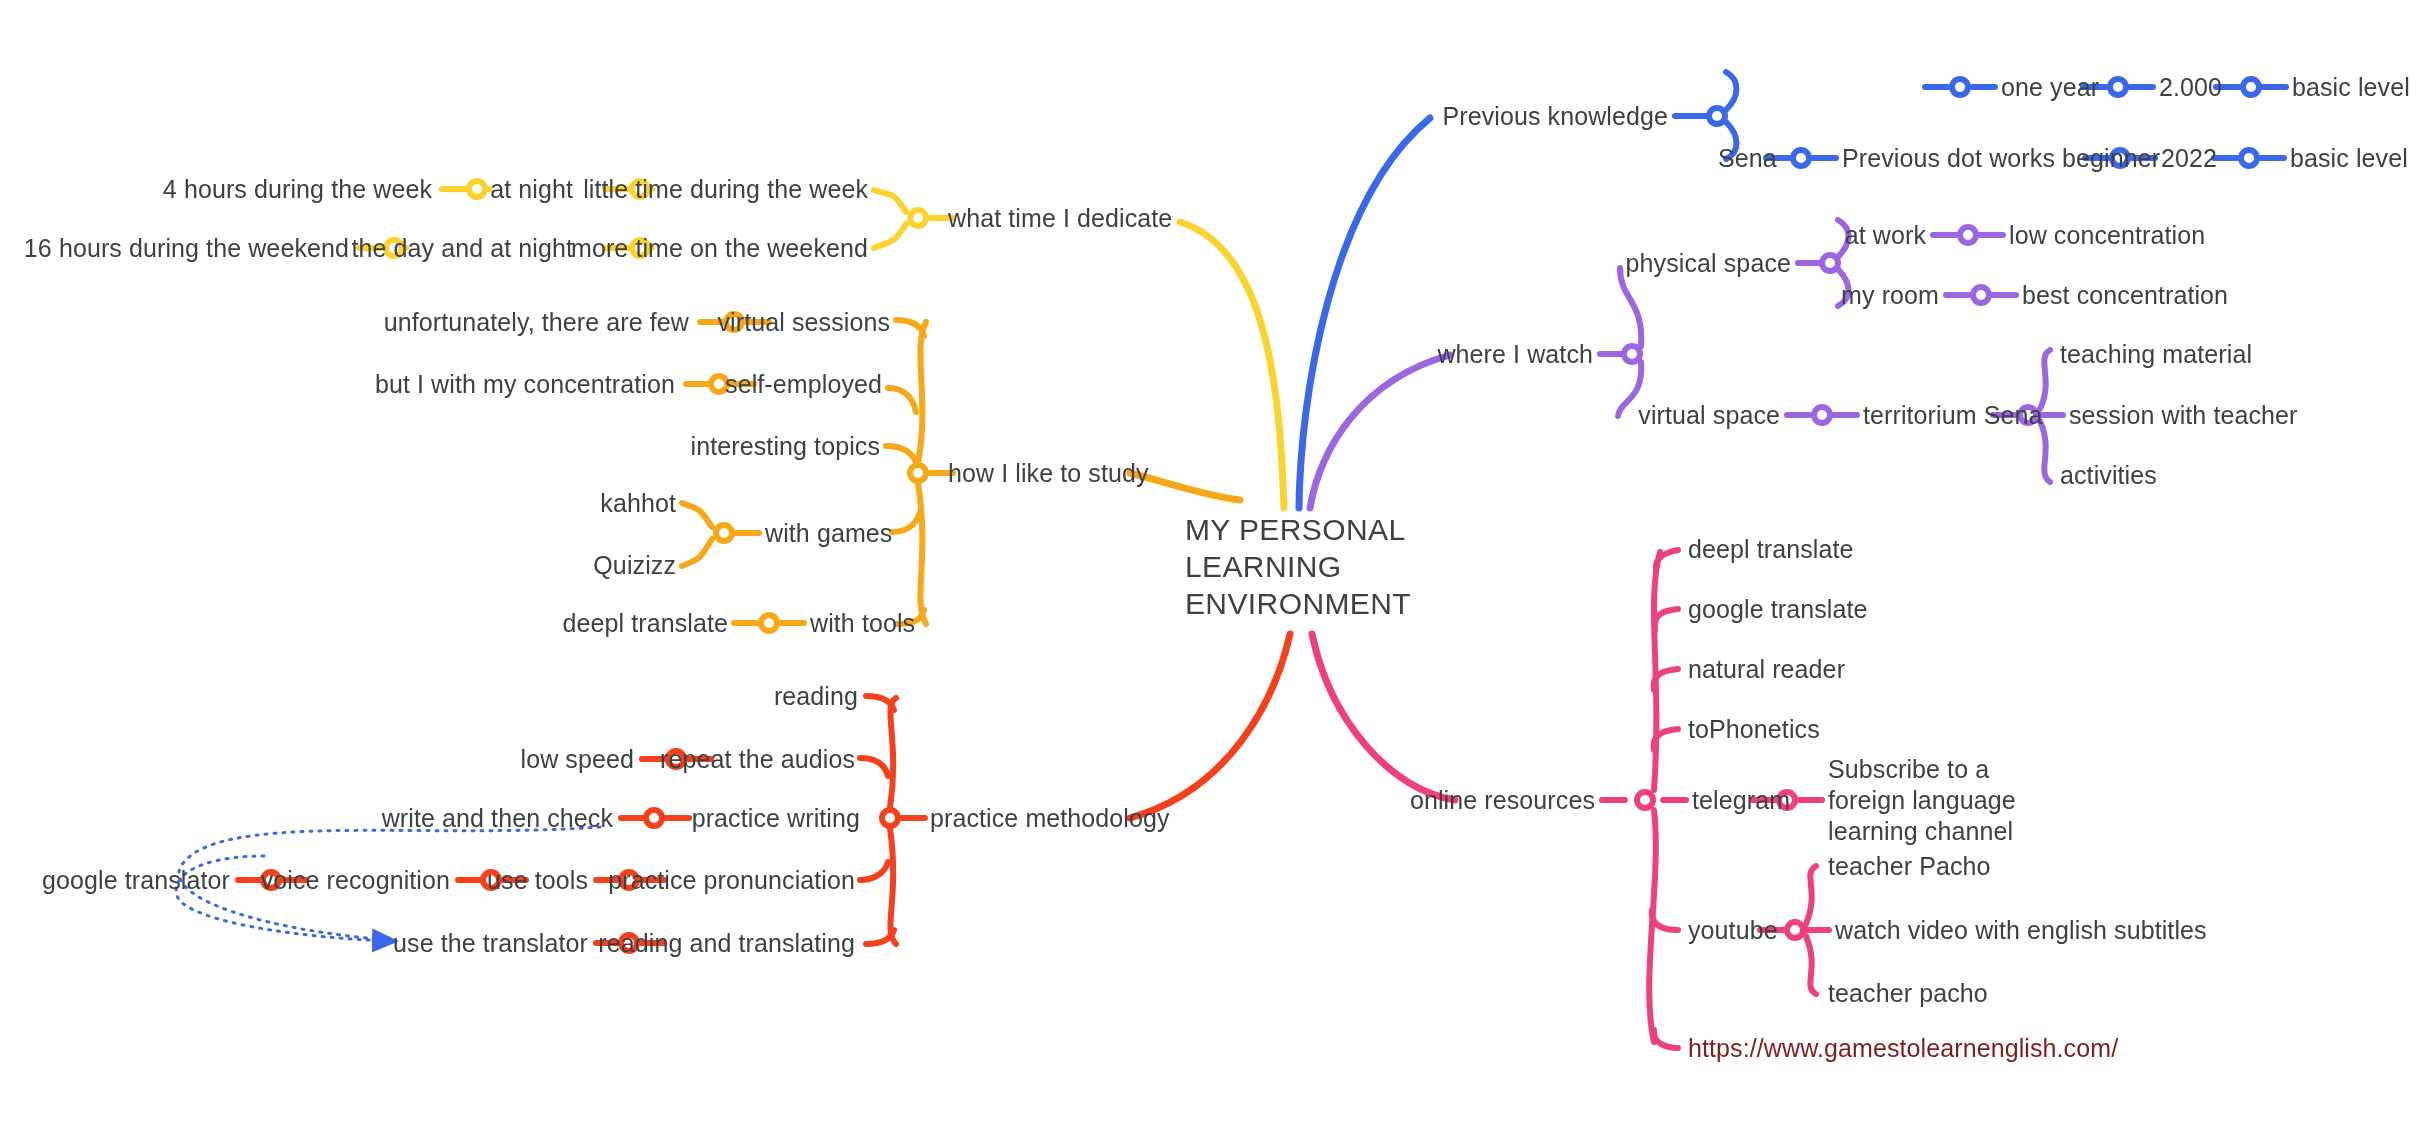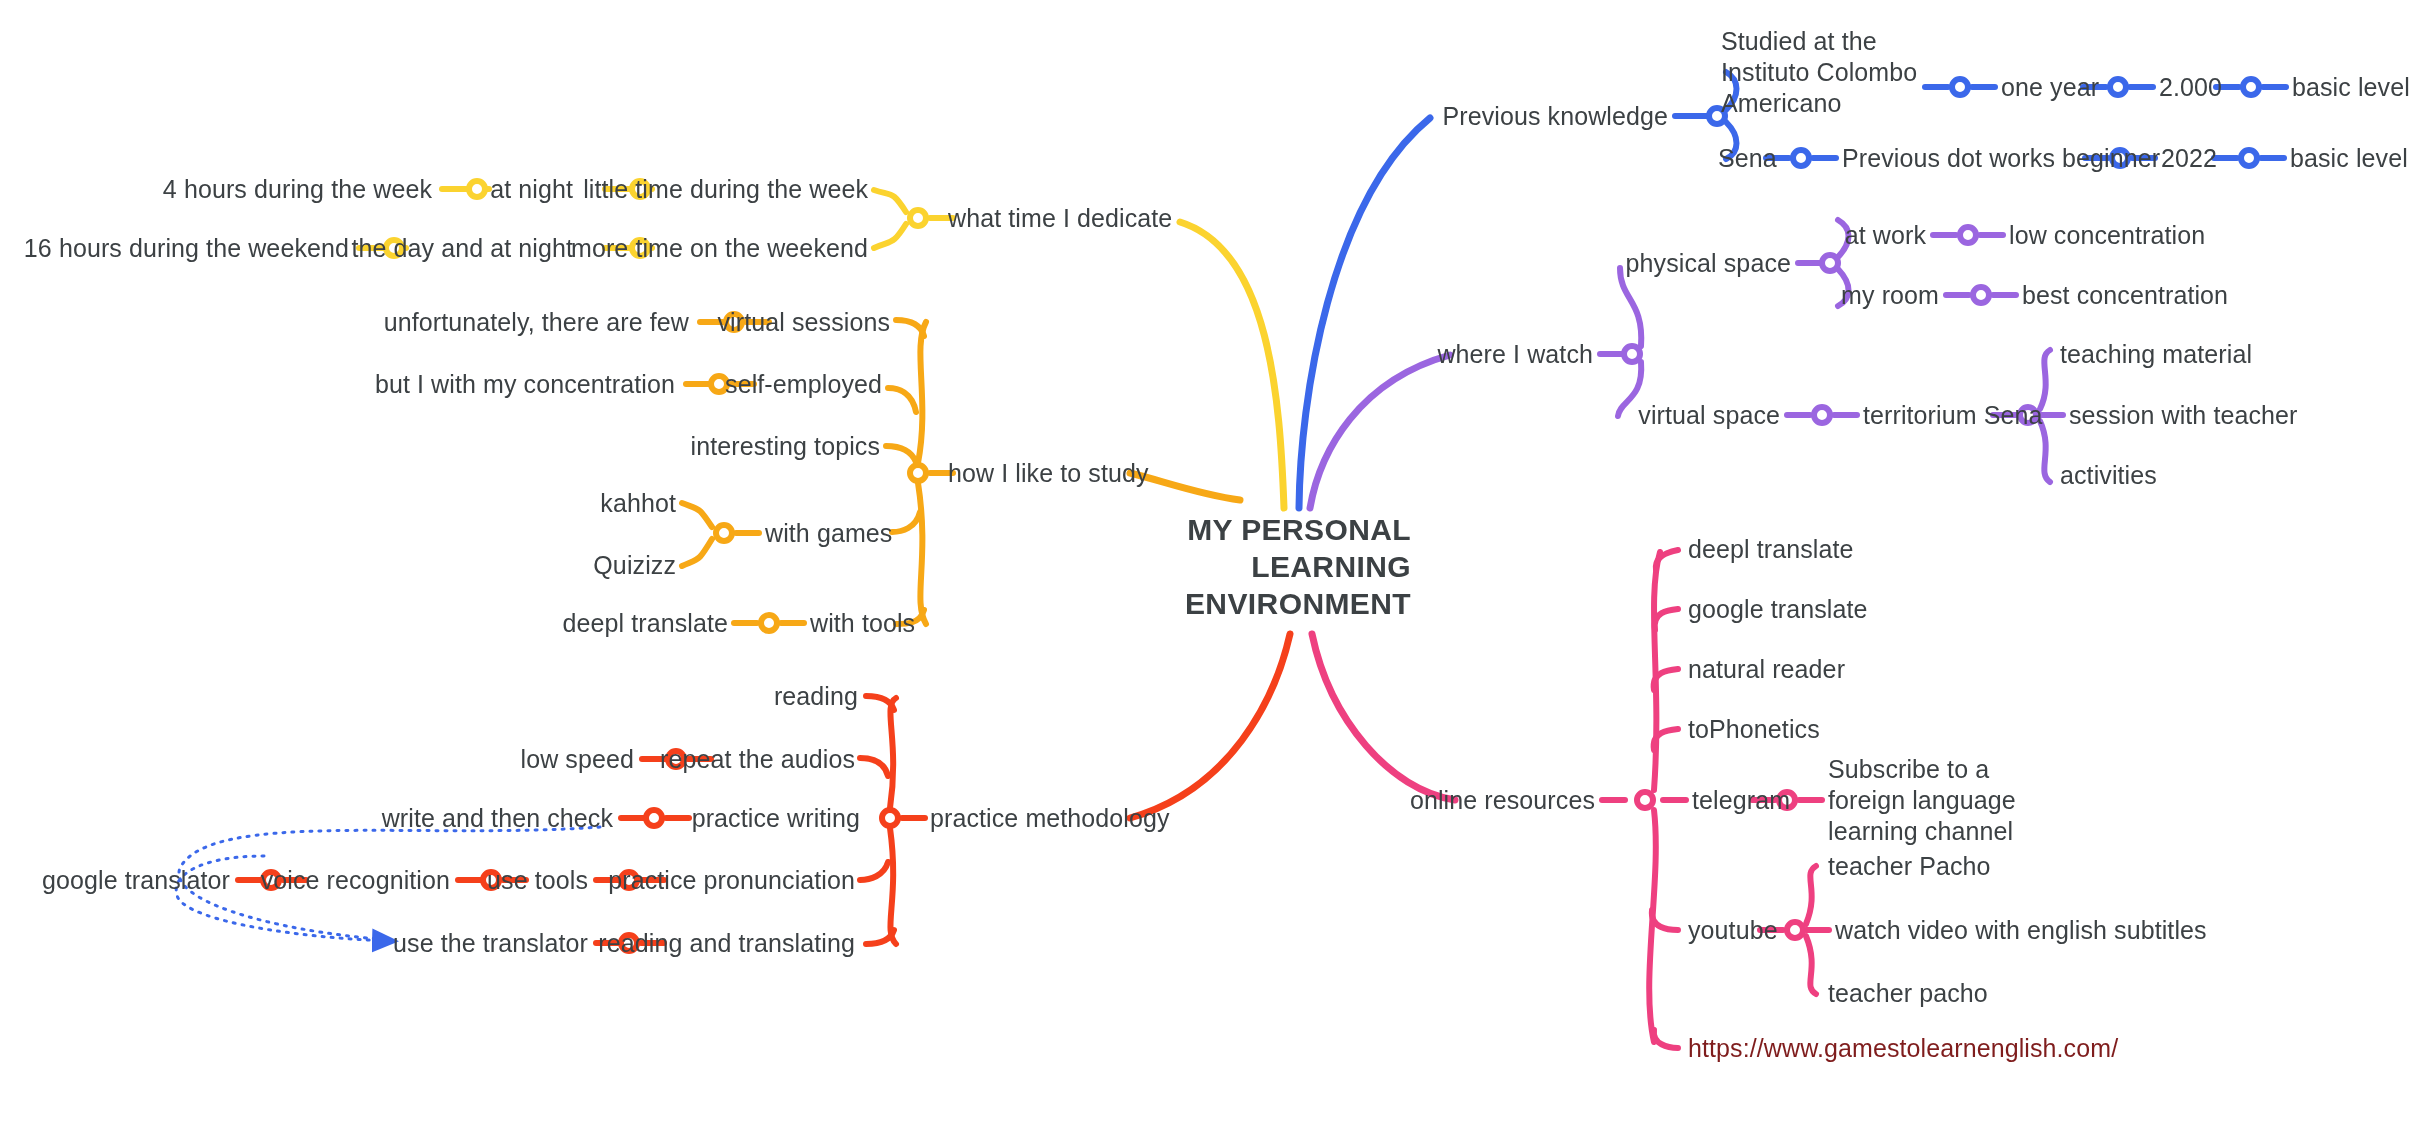--- a/index.html
+++ b/index.html
@@ -3,21 +3,21 @@
 <meta charset="utf-8">
 <style>
   html,body{margin:0;padding:0;background:#ffffff;}
   body{font-family:"Liberation Sans", sans-serif;}
   #stage{position:relative;width:2424px;height:1130px;background:#fff;overflow:hidden;}
   #wires{position:absolute;left:0;top:0;width:2424px;height:1130px;}
   .lbl{position:absolute;color:#3c4144;font-size:25px;line-height:31px;white-space:nowrap;letter-spacing:.1px;}
   .lbl.wrap{white-space:normal;}
   .lbl.r{transform:translate(0,-50%);}
   .lbl.l{transform:translate(-100%,-50%);}
-  #root{position:absolute;font-weight:bold;font-size:30px;line-height:37px;color:#3c4144;text-align:right;letter-spacing:.4px;transform:translate(-50%,-50%);white-space:pre-line;}
+  #root{position:absolute;font-weight:normal;font-size:30px;line-height:37px;color:#3c4144;text-align:left;letter-spacing:.4px;transform:translate(-50%,-50%);white-space:pre-line;}
   .link{color:#7f1d1d;}
   .node{position:absolute;transform:translate(-50%,-50%);}
   .node svg{display:block;}
 </style>
 </head>
 <body>
 
 <div id="stage">
 
   <svg id="wires" viewBox="0 0 2424 1130">
@@ -313,21 +313,20 @@
       <svg width="24" height="24">
         <circle cx="12" cy="12" r="8" fill="#fff" stroke="#f5401b" stroke-width="6"></circle>
       </svg>
     </div>
 
   <div id="root" style="left:1298px;top:566px">MY PERSONAL
 LEARNING
 ENVIRONMENT</div>
 
   <div class="lbl l" style="left:1668px;top:116px">Previous knowledge</div>
-  <div class="lbl r wrap" style="left:1721px;top:72px;width:200px;transform:translate(0,-50%)">Studied at the Instituto Colombo Americano</div>
   <div class="lbl r" style="left:2001px;top:87px">one year</div>
   <div class="lbl r" style="left:2159px;top:87px">2.000</div>
   <div class="lbl r" style="left:2292px;top:87px">basic level</div>
   <div class="lbl r" style="left:1718px;top:158px">Sena</div>
   <div class="lbl r" style="left:1842px;top:158px">Previous dot works beginner</div>
   <div class="lbl r" style="left:2161px;top:158px">2022</div>
   <div class="lbl r" style="left:2290px;top:158px">basic level</div>
 
   <div class="lbl l" style="left:1593px;top:354px">where I watch</div>
   <div class="lbl l" style="left:1791px;top:263px">physical space</div>

